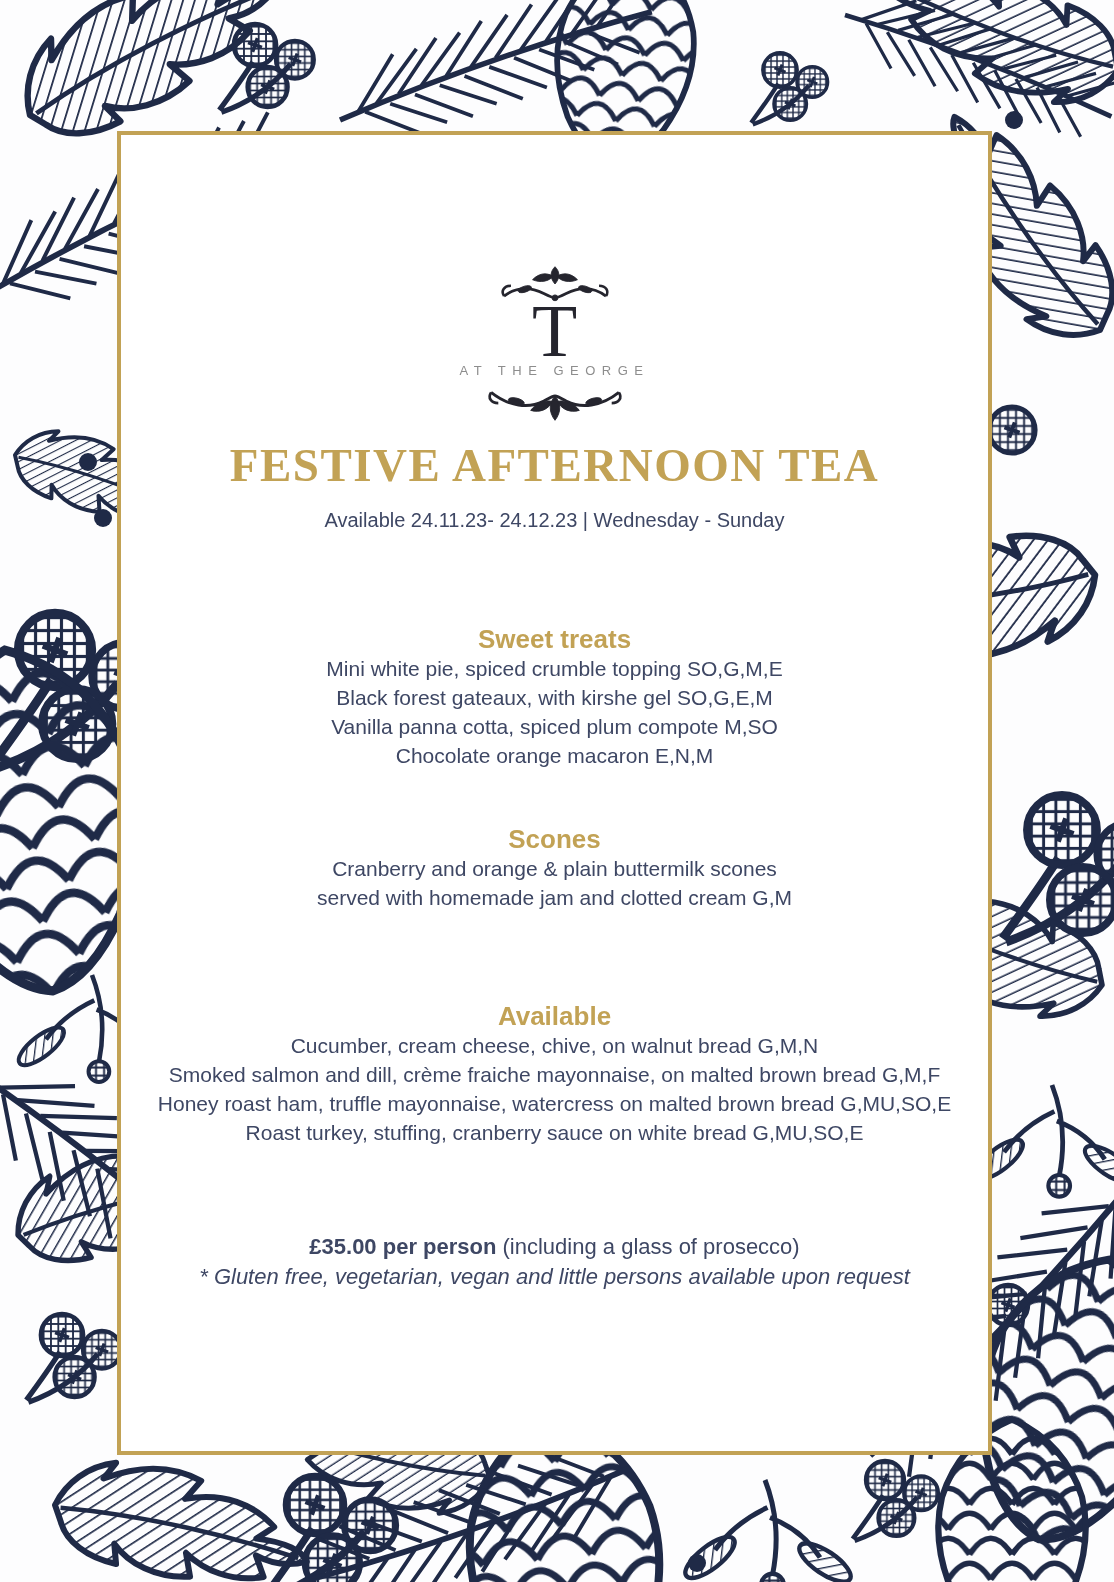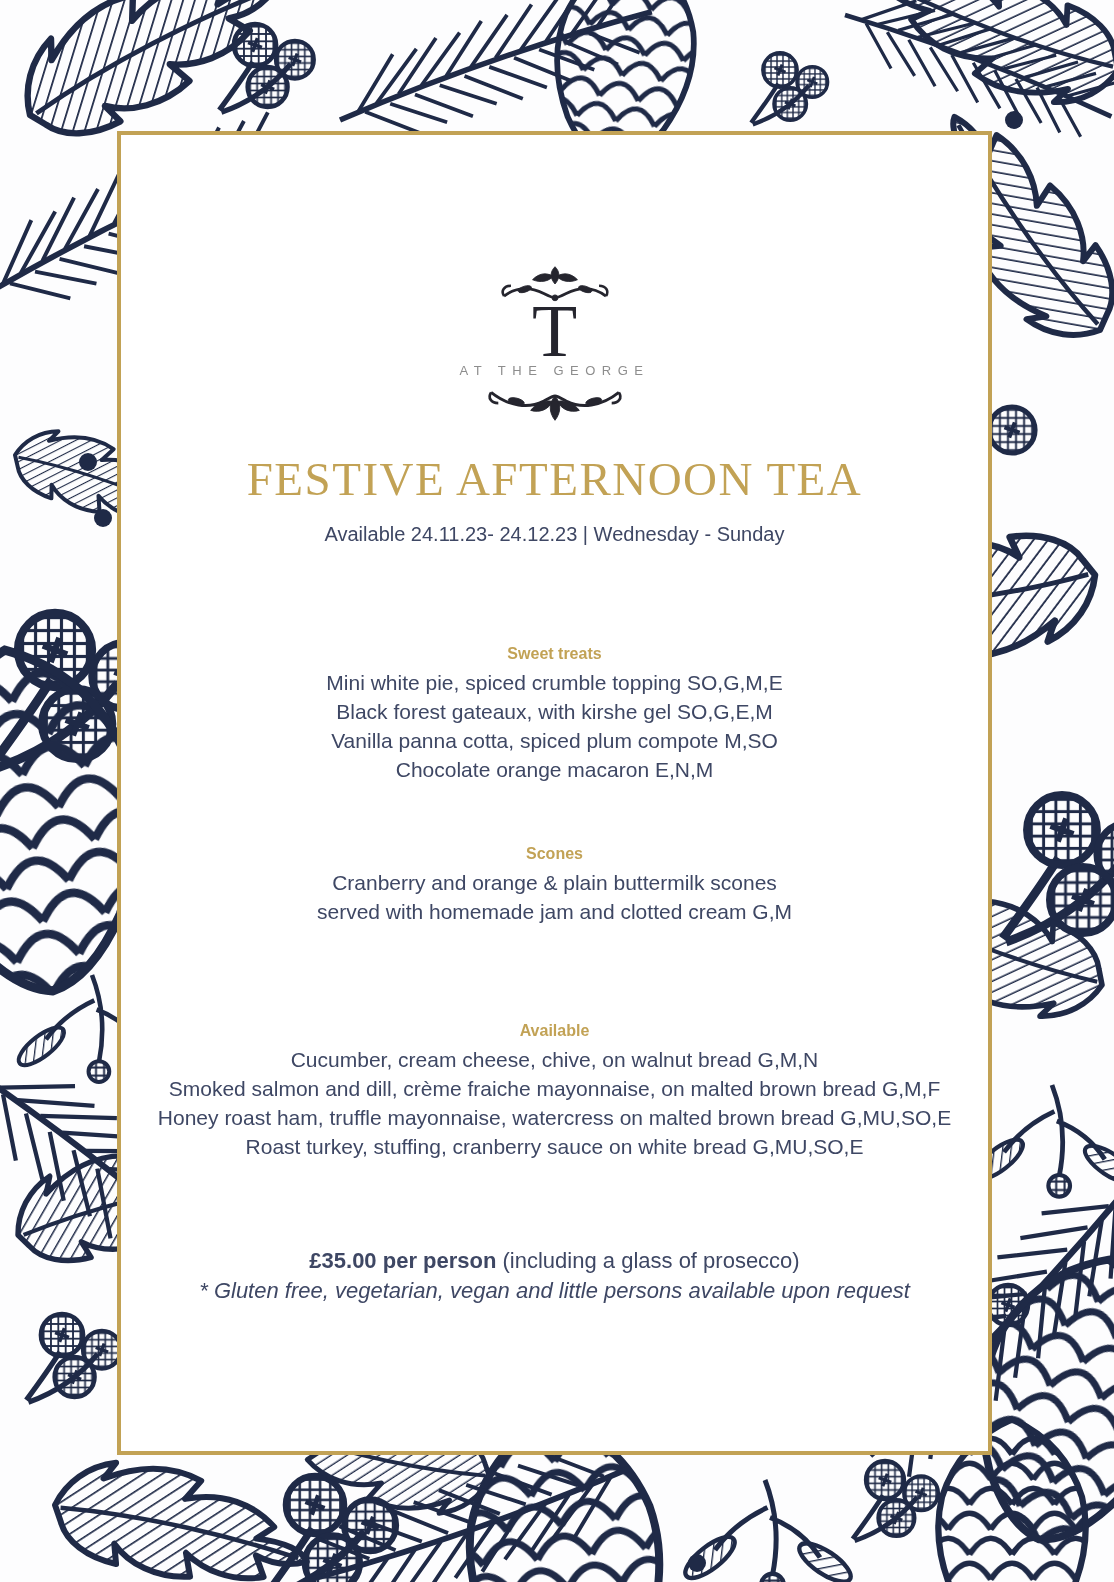--- a/index.html
+++ b/index.html
@@ -22,30 +22,30 @@
   .logo-letter{
     font-family:"Liberation Serif",serif;font-size:74px;line-height:56px;
     color:var(--logo-dark);font-weight:400;
   }
   .logo-wordmark{
     margin-top:4px;font-size:13px;line-height:16px;letter-spacing:6.5px;
     color:var(--logo-gray);text-transform:uppercase;
   }
   .flourish-bottom{margin-top:8px;}
   .title{
-    margin-top:30px;font-family:"Liberation Serif",serif;font-size:47px;
-    line-height:52px;color:var(--gold);letter-spacing:1.5px;font-weight:400;
+    margin-top:16px;font-family:"Liberation Serif",serif;font-size:47px;
+    line-height:52px;color:var(--gold);letter-spacing:1.5px;font-weight:700;
   }
   .subtitle{
     font-family:"Liberation Serif",serif;font-size:31px;line-height:36px;
     color:var(--gold);letter-spacing:2px;font-weight:400;
   }
   .available{margin-top:15px;font-size:20px;line-height:29px;color:var(--text);}
   .section{margin-top:0;}
-  .section .heading{font-size:16px;line-height:29px;font-weight:700;color:var(--gold);}
+  .section .heading{font-size:26px;line-height:29px;font-weight:700;color:var(--gold);}
   .section .item{font-size:21px;line-height:29px;color:var(--text);}
   .sec-0{margin-top:90px;}
   .sec-1{margin-top:55px;}
   .sec-2{margin-top:90px;}
   .footer{margin-top:85px;}
   .price-line{font-size:22px;line-height:30px;color:var(--text);}
   .price-line .bold{font-weight:700;}
   .note-line{font-size:22px;line-height:30px;font-style:italic;color:var(--text);}
 </style>
 </head>

